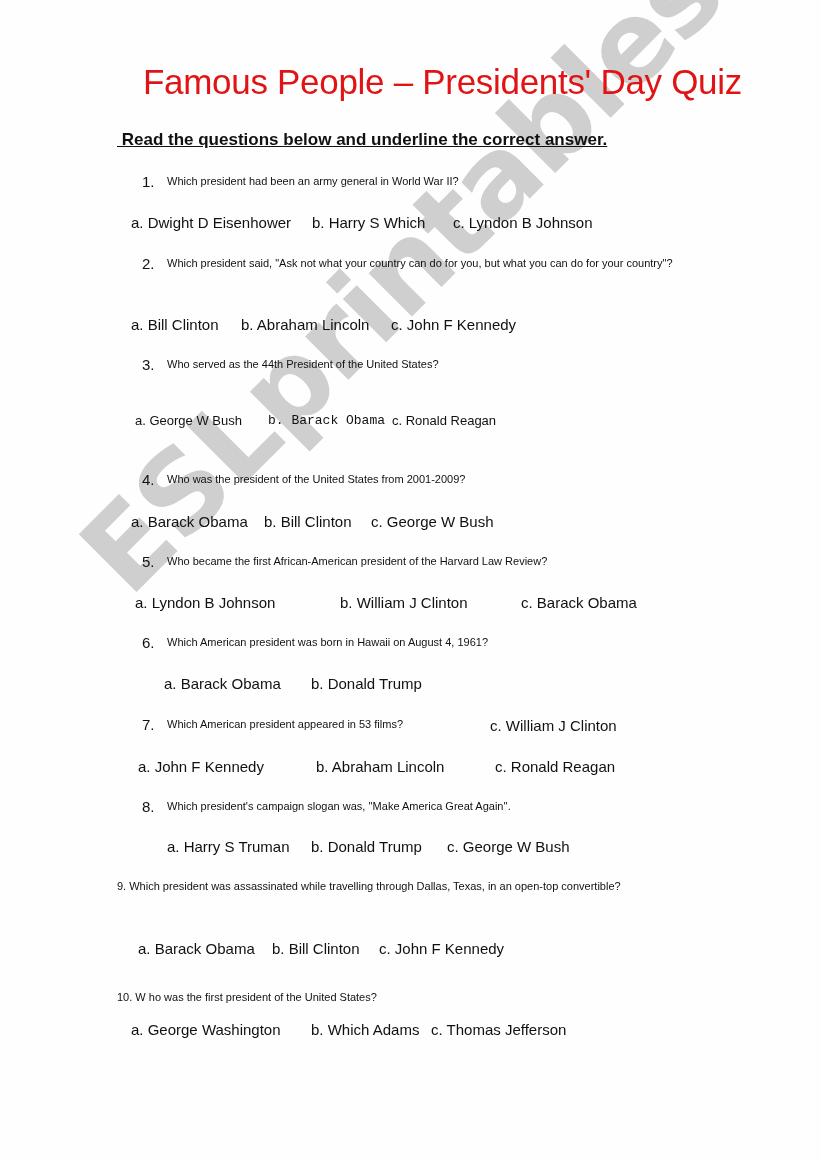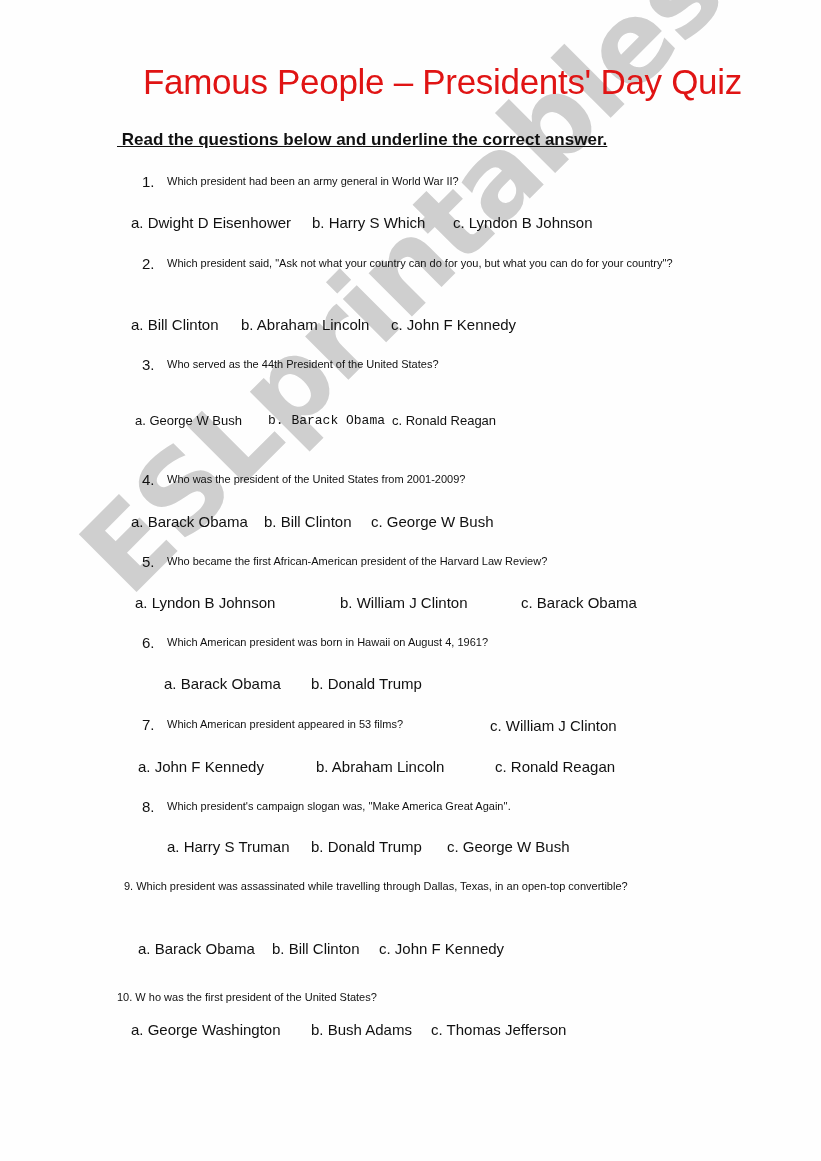--- a/index.html
+++ b/index.html
@@ -157,26 +157,26 @@
 
   <div>
     <span class="qnum" style="left:142px; top:796px;">8.</span>
     <span class="qtext" style="left:167px; top:796px;">Which president's campaign slogan was, ''Make America Great Again''.</span>
     <span class="opt" style="left:167px; top:836px;">a. Harry S Truman</span>
     <span class="opt" style="left:311px; top:836px;">b. Donald Trump</span>
     <span class="opt" style="left:447px; top:836px;">c. George W Bush</span>
   </div>
 
   <div>
-    <span class="qtext" style="left:117px; top:876px; width:640px;margin-left:7px;">9. Which president was assassinated while travelling through Dallas, Texas, in an open-top convertible?</span>
+    <span class="qtext" style="left:117px; top:876px; width:640px;">9. Which president was assassinated while travelling through Dallas, Texas, in an open-top convertible?</span>
     <span class="opt" style="left:138px; top:938px;">a. Barack Obama</span>
     <span class="opt" style="left:272px; top:938px;">b. Bill Clinton</span>
     <span class="opt" style="left:379px; top:938px;">c. John F Kennedy</span>
   </div>
 
   <div>
     <span class="qtext" style="left:117px; top:978px; width:640px;margin-top:9px;">10. W ho was the first president of the United States?</span>
     <span class="opt" style="left:131px; top:1019px;">a. George Washington</span>
-    <span class="opt" style="left:311px; top:1019px;">b. Bush Adams</span>
+    <span class="opt" style="left:311px; top:1019px;">b. Which Adams</span>
     <span class="opt" style="left:431px; top:1019px;">c. Thomas Jefferson</span>
   </div>
 
 </div>
 
 </body></html>

